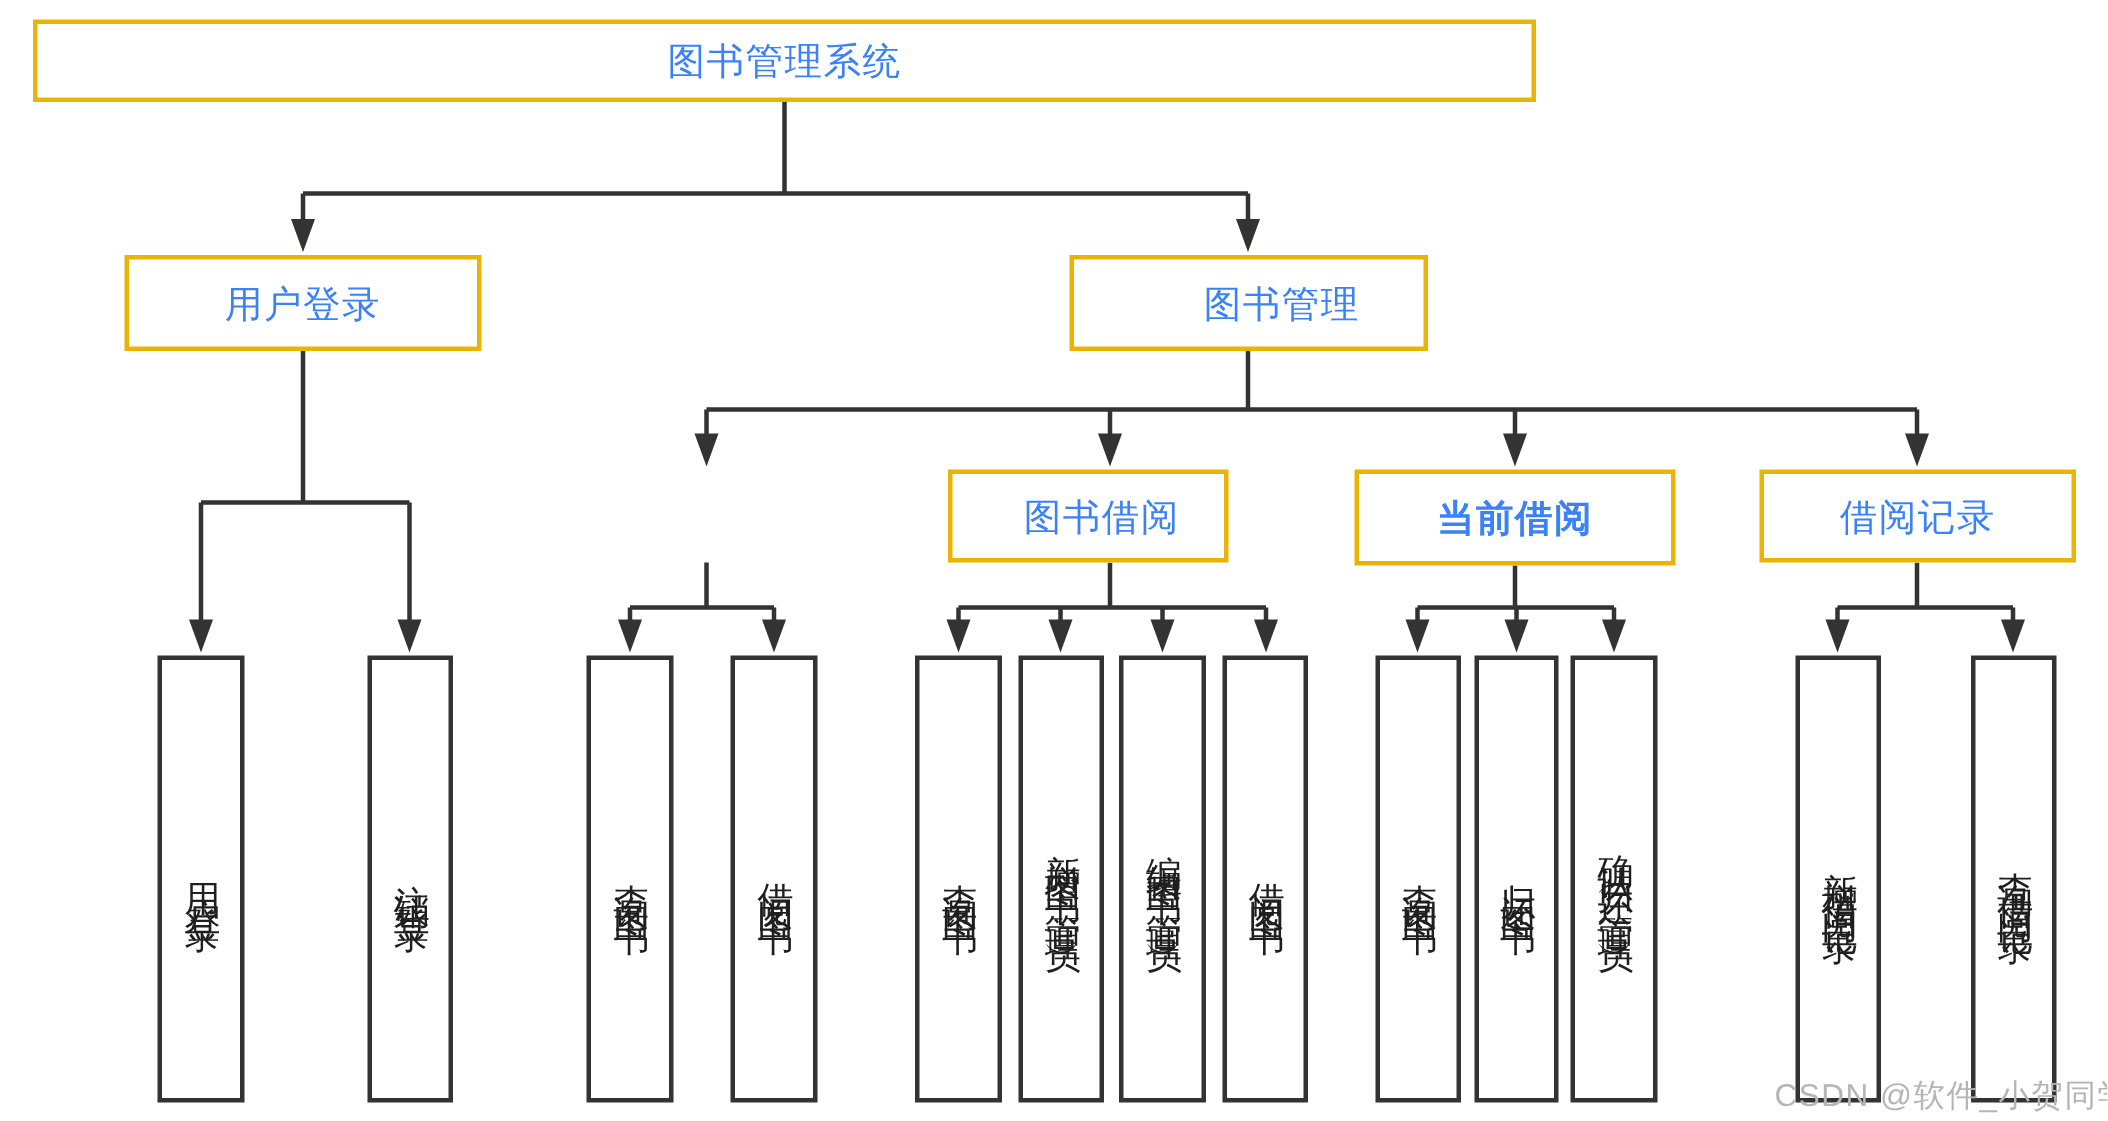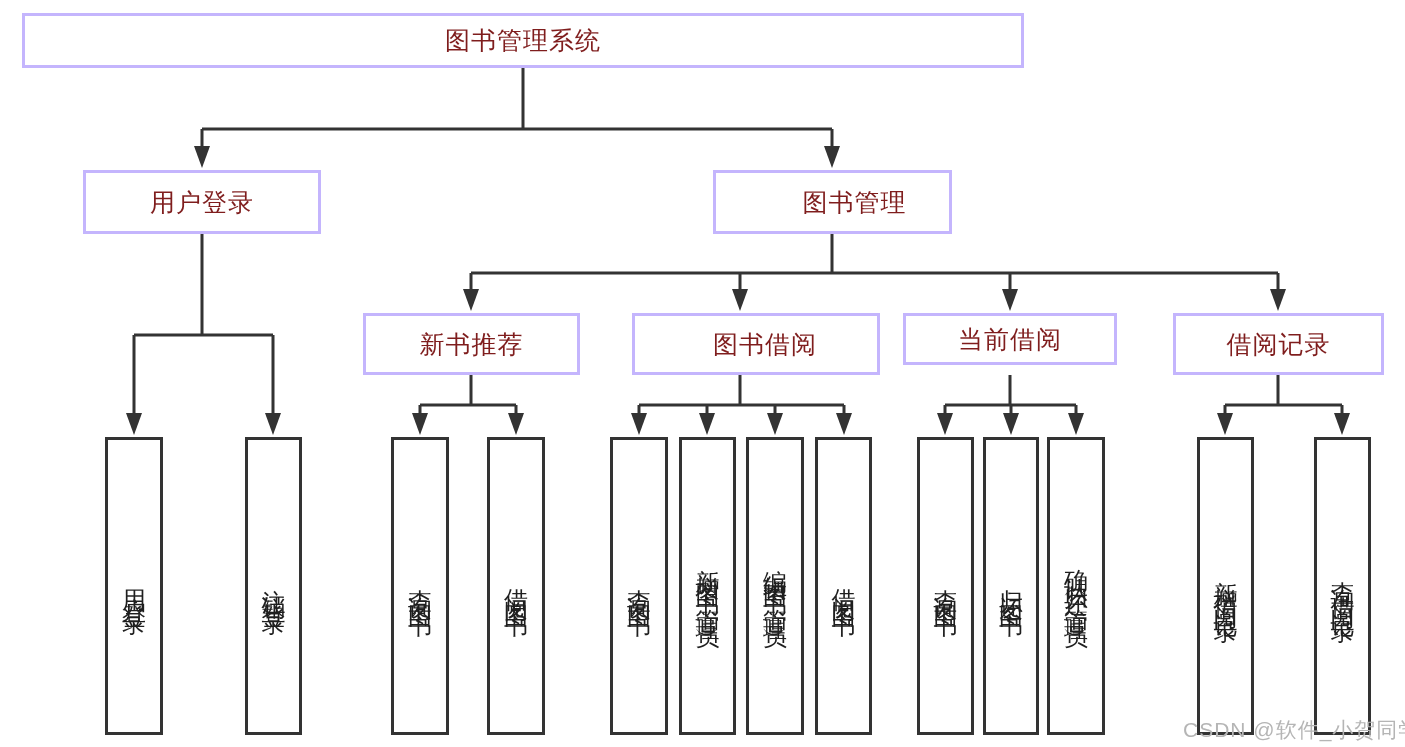--- a/index.html
+++ b/index.html
@@ -13,27 +13,27 @@
   }
   .connector-layer {
     position: absolute;
     left: 0; top: 0;
     width: 1405px; height: 747px;
     pointer-events: none;
   }
   .hbox {
     position: absolute;
     box-sizing: border-box;
-    border: 3px solid #c4b5fd;
+    border: 3px solid #eab308;
     background: #ffffff;
     display: flex;
     align-items: center;
     justify-content: center;
     font-size: 25px;
-    color: #7f1d1d;
+    color: #3b82f6;
     letter-spacing: 1px;
     z-index: 2;
   }
   .vbox {
     position: absolute;
     box-sizing: border-box;
     border: 3px solid #333333;
     background: #ffffff;
     display: flex;
     align-items: center;
@@ -112,27 +112,24 @@
     <span>图书管理系统</span>
   </div>
 
   <div class="hbox" style="left:83px; top:170px; width:238px; height:64px;">
     <span>用户登录</span>
   </div>
   <div class="hbox" style="left:713px; top:170px; width:239px; height:64px;padding-left:44px;">
     <span>图书管理</span>
   </div>
 
-  <div class="hbox" style="left:363px; top:313px; width:217px; height:62px;">
-    <span>新书推荐</span>
-  </div>
-  <div class="hbox" style="left:632px; top:313px; width:248px; height:62px;padding-left:18px;">
+  <div class="hbox" style="left:632px; top:313px; width:187px; height:62px;padding-left:18px;">
     <span>图书借阅</span>
   </div>
-  <div class="hbox" style="left:903px; top:313px; width:214px; height:52px;">
+  <div class="hbox" style="left:903px; top:313px; width:214px; height:64px;font-weight:bold;">
     <span>当前借阅</span>
   </div>
   <div class="hbox" style="left:1173px; top:313px; width:211px; height:62px;">
     <span>借阅记录</span>
   </div>
 
   <div class="vbox" style="left:105px; top:437px; width:58px; height:298px;">
     <span class="vtext">用户登录</span>
   </div>
   <div class="vbox" style="left:245px; top:437px; width:57px; height:298px;">

